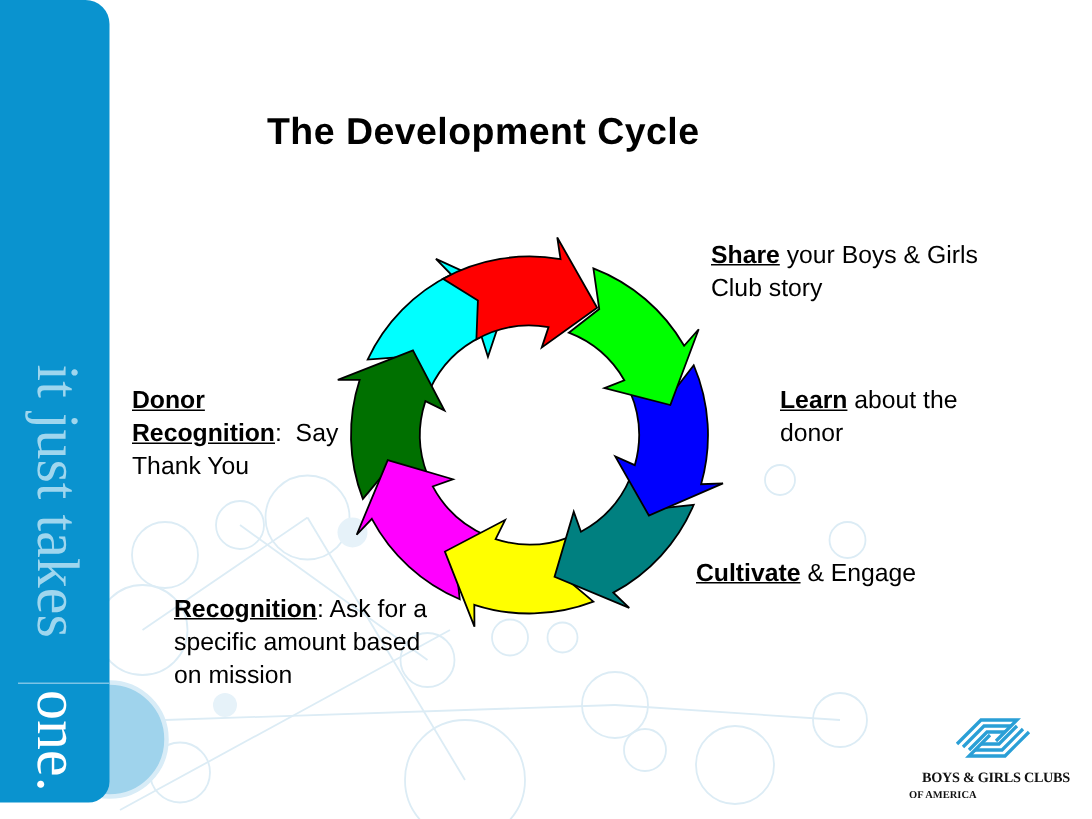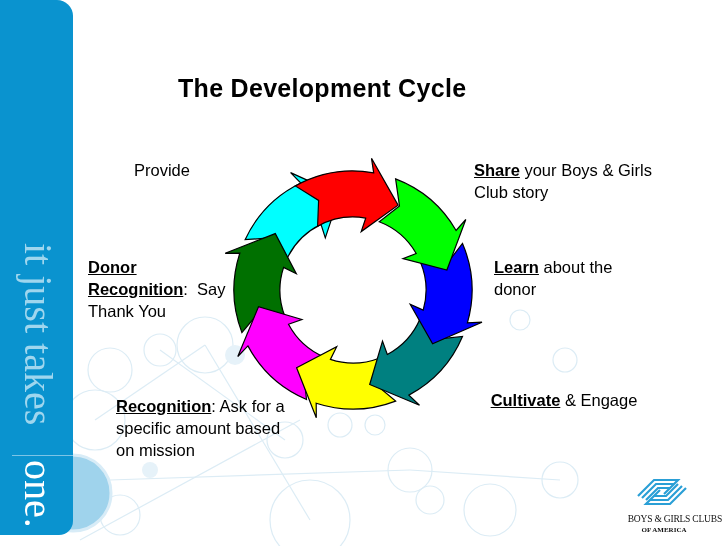--- a/index.html
+++ b/index.html
@@ -34,33 +34,33 @@
   .title {
     position: absolute; left: 178px; top: 74px;
     font-size: 25px; font-weight: bold; letter-spacing: 0.3px; text-align: center;
   }
   .label {
     position: absolute; font-size: 16.5px; line-height: 22px;
   }
   .label b { font-weight: bold; text-decoration: underline; }
   #lbl-steward { left: 134px; top: 159px; }
   #lbl-share { left: 474px; top: 159px; width: 190px; }
-  #lbl-learn { left: 494px; top: 256px; width: 140px; }
+  #lbl-learn { left: 520px; top: 256px; width: 140px; }
   #lbl-donor { left: 88px; top: 256px; width: 140px; }
-  #lbl-cultivate { left: 464px; top: 389px; width: 200px; text-align: center; }
+  #lbl-cultivate { left: 464px; top: 371px; width: 200px; }
   #lbl-solicit { left: 116px; top: 395px; width: 170px; }
   .cycle { position: absolute; left: 200px; top: 140px; width: 310px; height: 300px; }
   .logo { position: absolute; left: 604px; top: 470px; width: 120px; height: 70px; }
   .logo-mark { position: absolute; left: 30px; top: 4px; width: 56px; height: 36px; }
   .logo-name {
-    position: absolute; left: 2px; top: 44px; width: 116px; text-align: right;
-    font-family: "Liberation Serif", serif; font-weight: normal; font-size: 9.5px; letter-spacing: -0.2px; color: #111;
+    position: absolute; left: 2px; top: 44px; width: 116px; text-align: center;
+    font-family: "Liberation Serif", serif; font-weight: bold; font-size: 9.5px; letter-spacing: -0.2px; color: #111;
   }
   .logo-sub {
-    position: absolute; left: 2px; top: 56px; width: 116px; text-align: center;
+    position: absolute; left: 2px; top: 56px; width: 116px; text-align: left;
     font-family: "Liberation Serif", serif; font-weight: bold; font-size: 7px; color: #111;
   }
 </style>
 </head>
 <body>
 
 <svg class="bg-deco" viewBox="0 0 728 546">
   <g fill="none" stroke="#dcecf5" stroke-width="1.2">
     <circle cx="110" cy="370" r="22"></circle>
     <circle cx="160" cy="350" r="16"></circle>
@@ -95,21 +95,20 @@
 <div class="sidebar"></div>
 <div class="side-text">
   <div class="side-phrase light">it just takes</div>
   <div class="side-divider"></div>
   <div class="side-phrase white">one.</div>
 </div>
 
 <div class="title">The Development Cycle</div>
 
 <div class="label" id="lbl-steward">
-  <div>Provide</div>
 </div>
 
 <div class="label" id="lbl-share">
   <b>Share</b><span> your Boys &amp; Girls Club story</span>
 </div>
 
 <div class="label" id="lbl-learn">
   <b>Learn</b><span> about the donor</span>
 </div>
 

